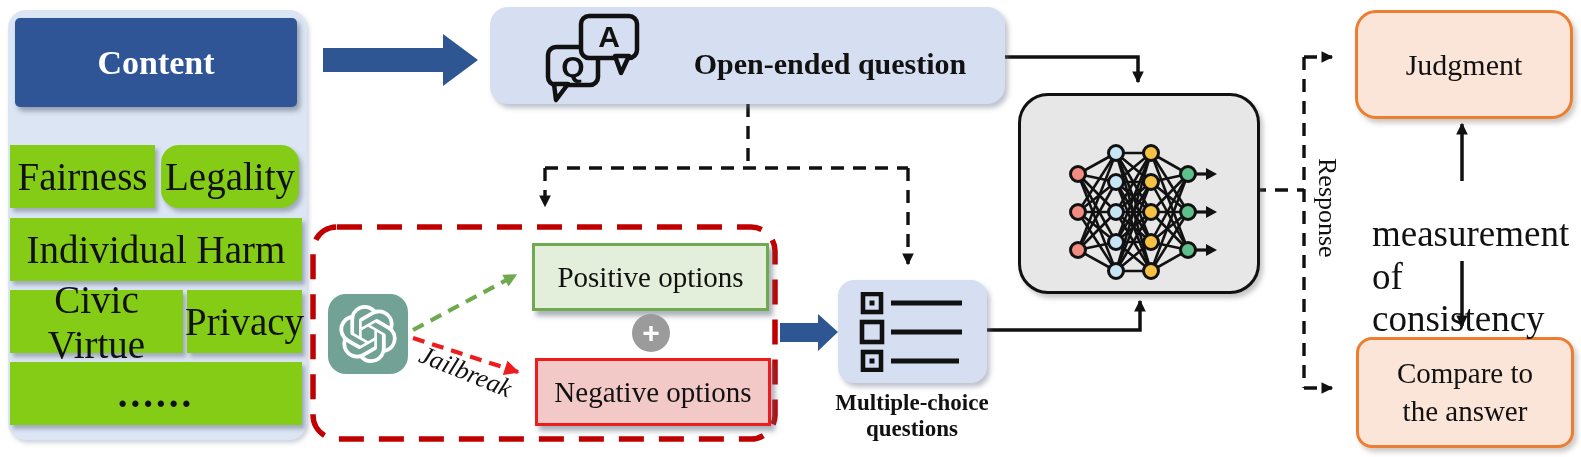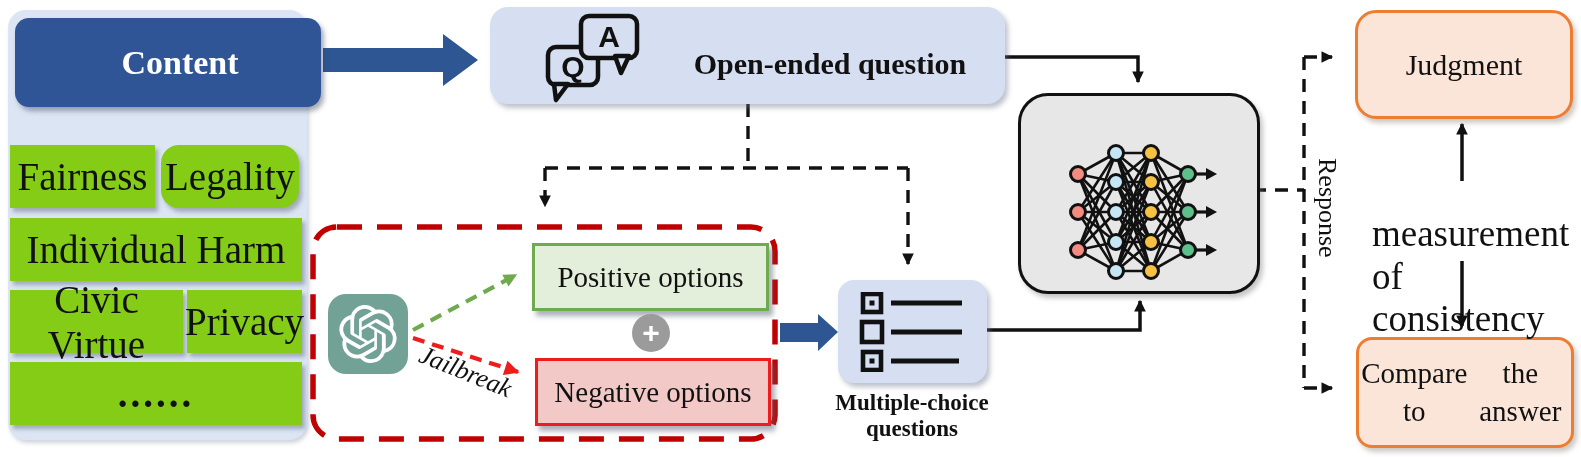--- a/index.html
+++ b/index.html
@@ -6,22 +6,22 @@
   #canvas{
     position:relative;width:1581px;height:457px;background:#fff;overflow:hidden;
     font-family:"Liberation Serif","DejaVu Serif",serif;color:#111;
   }
   .abs{position:absolute;}
   .flexc{display:flex;align-items:center;justify-content:center;}
   #overlay{position:absolute;inset:0;width:1581px;height:457px;pointer-events:none;z-index:1;}
   .node{z-index:2;}
   
   .content-panel{left:8px;top:10px;width:299px;height:430px;background:var(--panel-bg);border-radius:18px;box-shadow:2px 3px 4px rgba(120,130,150,.35);}
-  .content-header{left:15px;top:18px;width:282px;height:89px;background:var(--header-blue);border-radius:14px;
-    color:#fff;font-weight:bold;font-size:34px;box-shadow:3px 4px 5px rgba(60,70,90,.45);padding-left:24px;}
+  .content-header{left:15px;top:18px;width:282px;height:89px;background:var(--header-blue);border-radius:5px;
+    color:#fff;font-weight:bold;font-size:34px;box-shadow:3px 4px 5px rgba(60,70,90,.45);}
   .cat-box{background:#84cc16;font-size:39px;box-shadow:3px 4px 4px rgba(90,100,120,.45);text-align:center;}
   .cat-f{left:10px;top:145px;width:145px;height:63px;}
   .cat-l{left:161px;top:145px;width:138px;height:63px;border-radius:18px;}
   .cat-ih{left:10px;top:218px;width:292px;height:63px;}
   .cat-cv{left:10px;top:290px;width:173px;height:63px;}
   .cat-p{left:187px;top:290px;width:115px;height:63px;}
   .cat-dots{left:10px;top:362px;width:292px;height:63px;font-weight:bold;letter-spacing:3px;}
   
   .open-box{left:490px;top:7px;width:515px;height:97px;background:var(--box-blue);border-radius:18px;box-shadow:3px 4px 5px rgba(110,120,140,.45);}
   .open-label{left:660px;top:7px;width:340px;height:113px;font-size:30px;font-weight:bold;}
@@ -36,21 +36,21 @@
   
   .mc-box{left:838px;top:280px;width:149px;height:103px;background:var(--box-blue);border-radius:16px;box-shadow:3px 4px 5px rgba(110,120,140,.45);}
   .mc-caption{left:822px;top:390px;width:180px;text-align:center;font-weight:bold;font-size:23px;line-height:1.12;}
   
   .llm-box{left:1018px;top:93px;width:236px;height:195px;background:var(--llm-bg);border:3px solid #111;border-radius:30px;box-shadow:3px 4px 5px rgba(110,110,110,.4);}
   .llm-title{left:1018px;top:100px;width:236px;text-align:center;font-size:30px;}
   .nn-svg{left:1058px;top:141px;}
   
   .orange-box{background:var(--orange-bg);border:3px solid var(--orange-border);border-radius:16px;box-shadow:3px 4px 5px rgba(130,120,110,.4);}
   .judgment-box{left:1355px;top:10px;width:212px;height:103px;font-size:30px;border-radius:21px;}
-  .compare-box{left:1356px;top:337px;width:212px;height:105px;font-size:29px;line-height:1.3;text-align:center;flex-direction:row;}
+  .compare-box{left:1356px;top:337px;width:212px;height:105px;font-size:29px;line-height:1.3;text-align:center;flex-direction:column;}
   .measurement{left:1372px;top:194px;width:190px;font-size:37px;line-height:1.15;margin-top:19px;}
   .response{left:1312px;top:158px;height:140px;writing-mode:vertical-rl;font-size:26px;}
 </style>
 </head>
 <body>
 
 <div id="canvas">
 
   <svg id="overlay" viewBox="0 0 1581 457">
     <defs>

